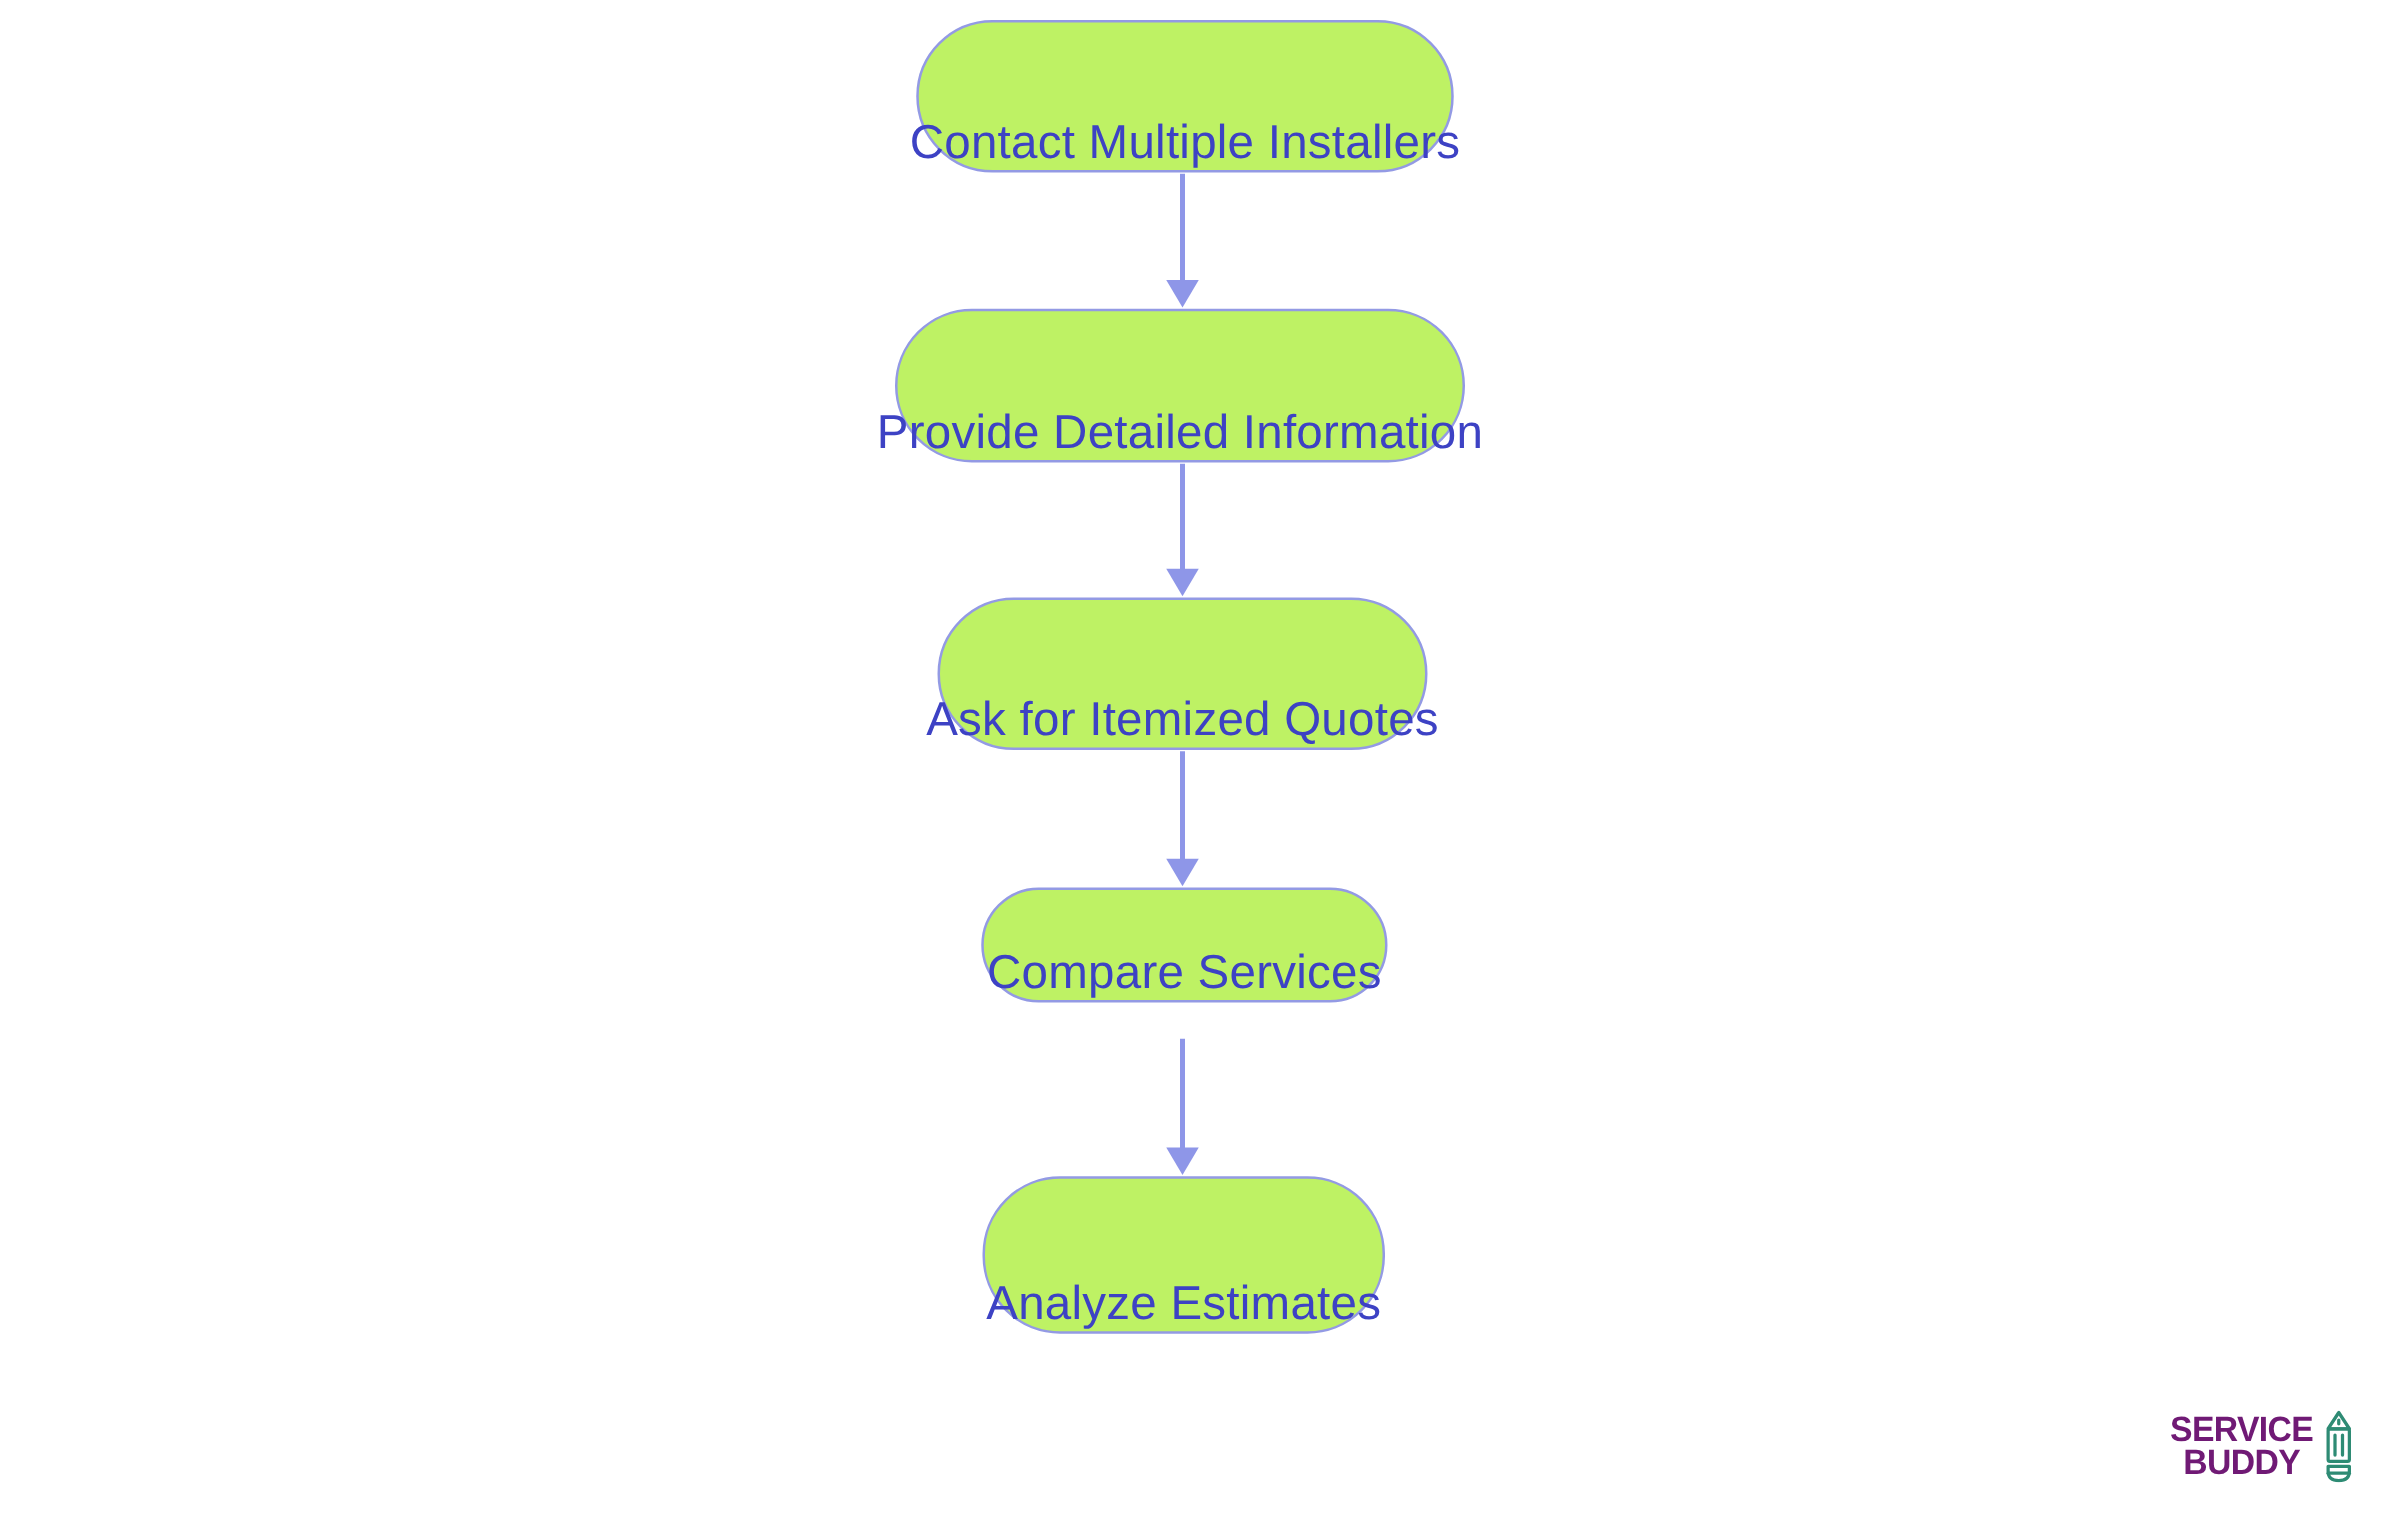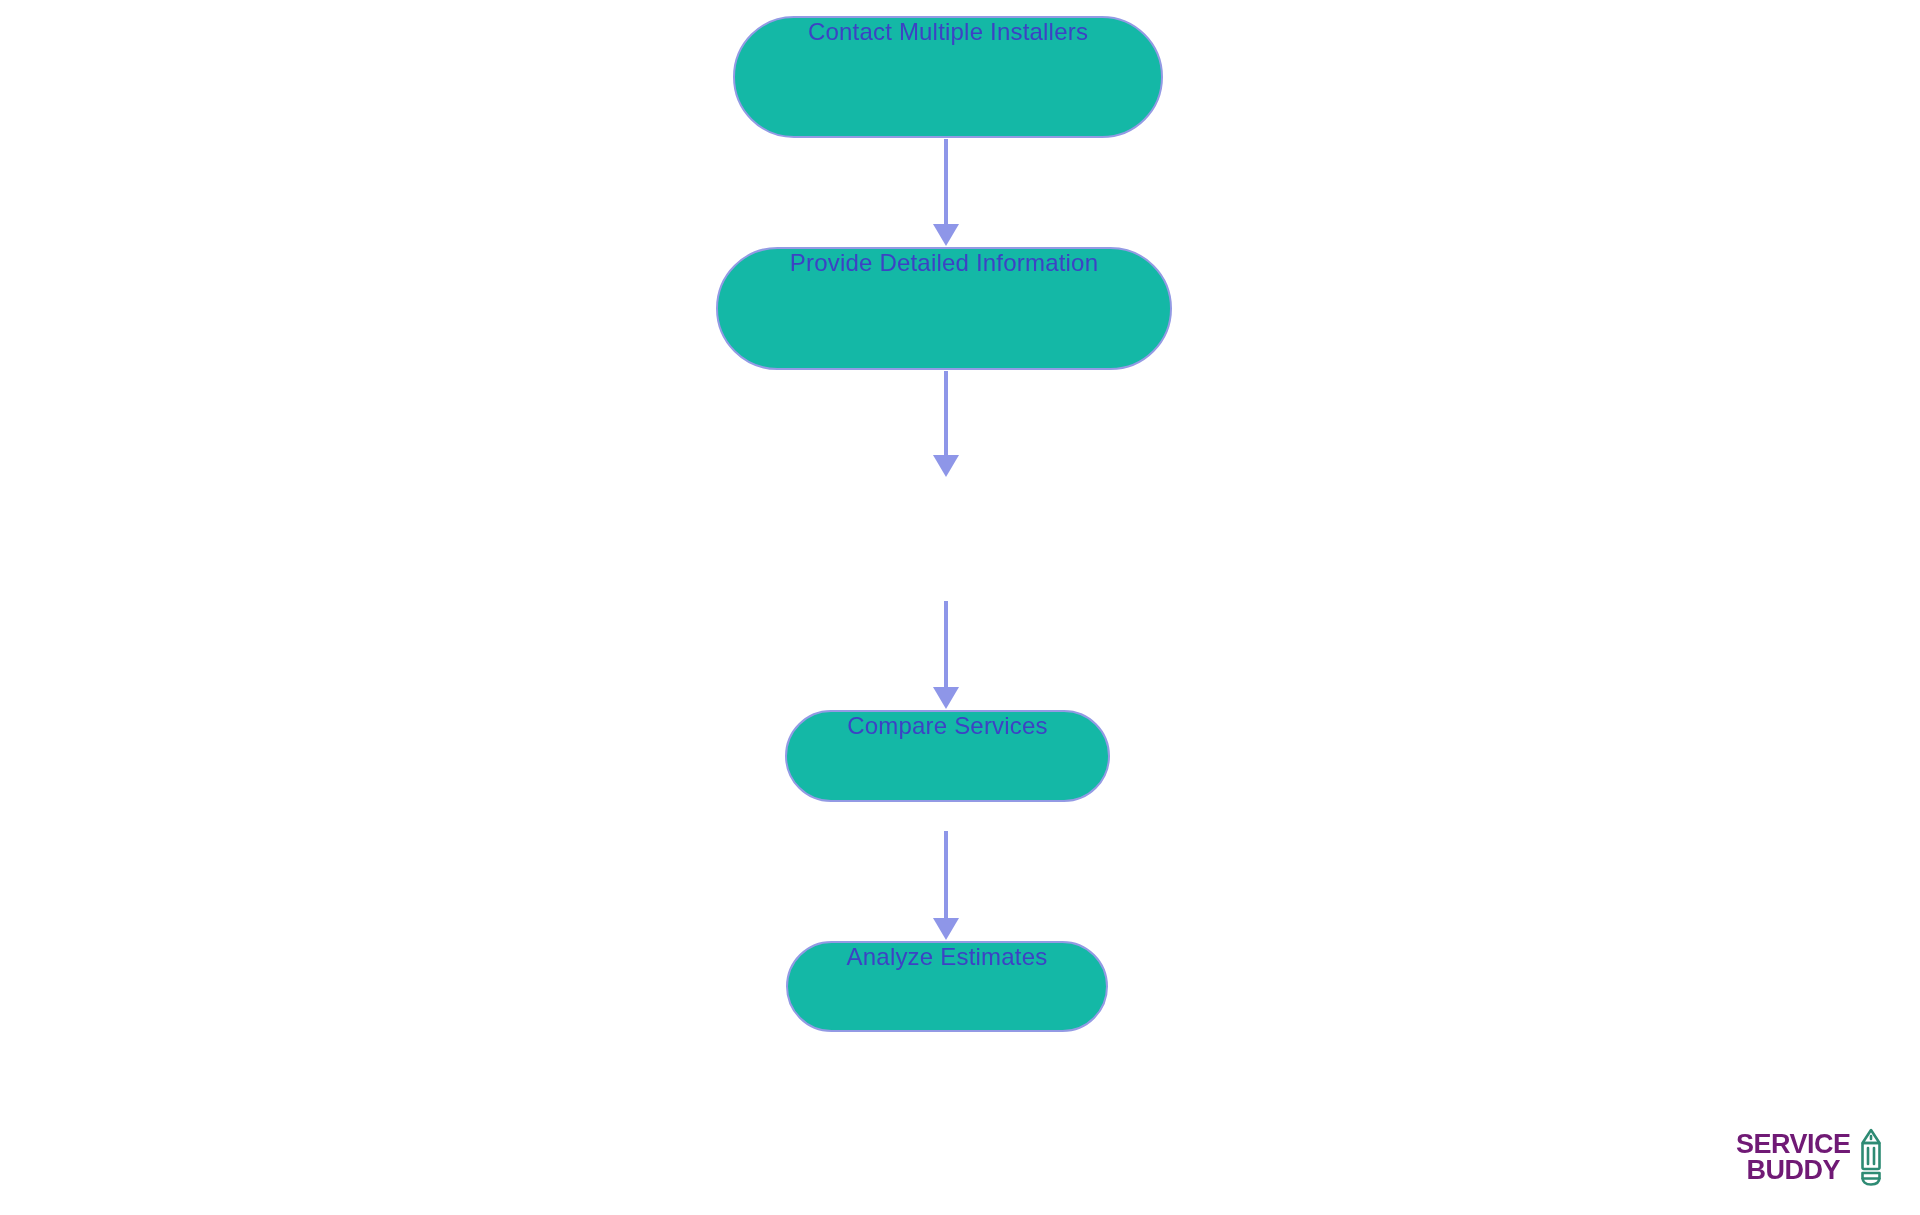--- a/index.html
+++ b/index.html
@@ -9,37 +9,37 @@
     width: 1920px;
     height: 1215px;
     background: #ffffff;
     overflow: hidden;
     font-family: "Liberation Sans", "DejaVu Sans", sans-serif;
   }
 
   
   .node {
     position: absolute;
-    background: #14b8a6;
+    background: #bef264;
     border: 2px solid #939ae4;
     border-radius: 62px;
     display: flex;
-    align-items: flex-start;
+    align-items: flex-end;
     justify-content: center;
     color: #3d42c4;
-    font-size: 24px;
+    font-size: 38px;
     font-weight: 400;
     letter-spacing: 0.2px;
     white-space: nowrap;
   }
   .node-1 { left: 733px; top:  16px; width: 430px; height: 122px; }
   .node-2 { left: 716px; top: 247px; width: 456px; height: 123px; }
   .node-3 { left: 750px; top: 478px; width: 392px; height: 122px; }
   .node-4 { left: 785px; top: 710px; width: 325px; height: 92px; }
-  .node-5 { left: 786px; top: 941px; width: 322px; height: 91px; }
+  .node-5 { left: 786px; top: 941px; width: 322px; height: 126px; }
 
   
   .arrow {
     position: absolute;
     left: 933px;           
     width: 26px;
   }
   .arrow-1 { top: 139px; height: 107px; }
   .arrow-2 { top: 371px; height: 106px; }
   .arrow-3 { top: 601px; height: 108px; }
@@ -101,20 +101,23 @@
 
   <div class="node node-2">
     <span>Provide Detailed Information</span>
   </div>
 
   <div class="arrow arrow-2">
     <div class="shaft"></div>
     <div class="head"></div>
   </div>
 
+  <div class="node node-3">
+    <span>Ask for Itemized Quotes</span>
+  </div>
 
   <div class="arrow arrow-3">
     <div class="shaft"></div>
     <div class="head"></div>
   </div>
 
   <div class="node node-4">
     <span>Compare Services</span>
   </div>
 

